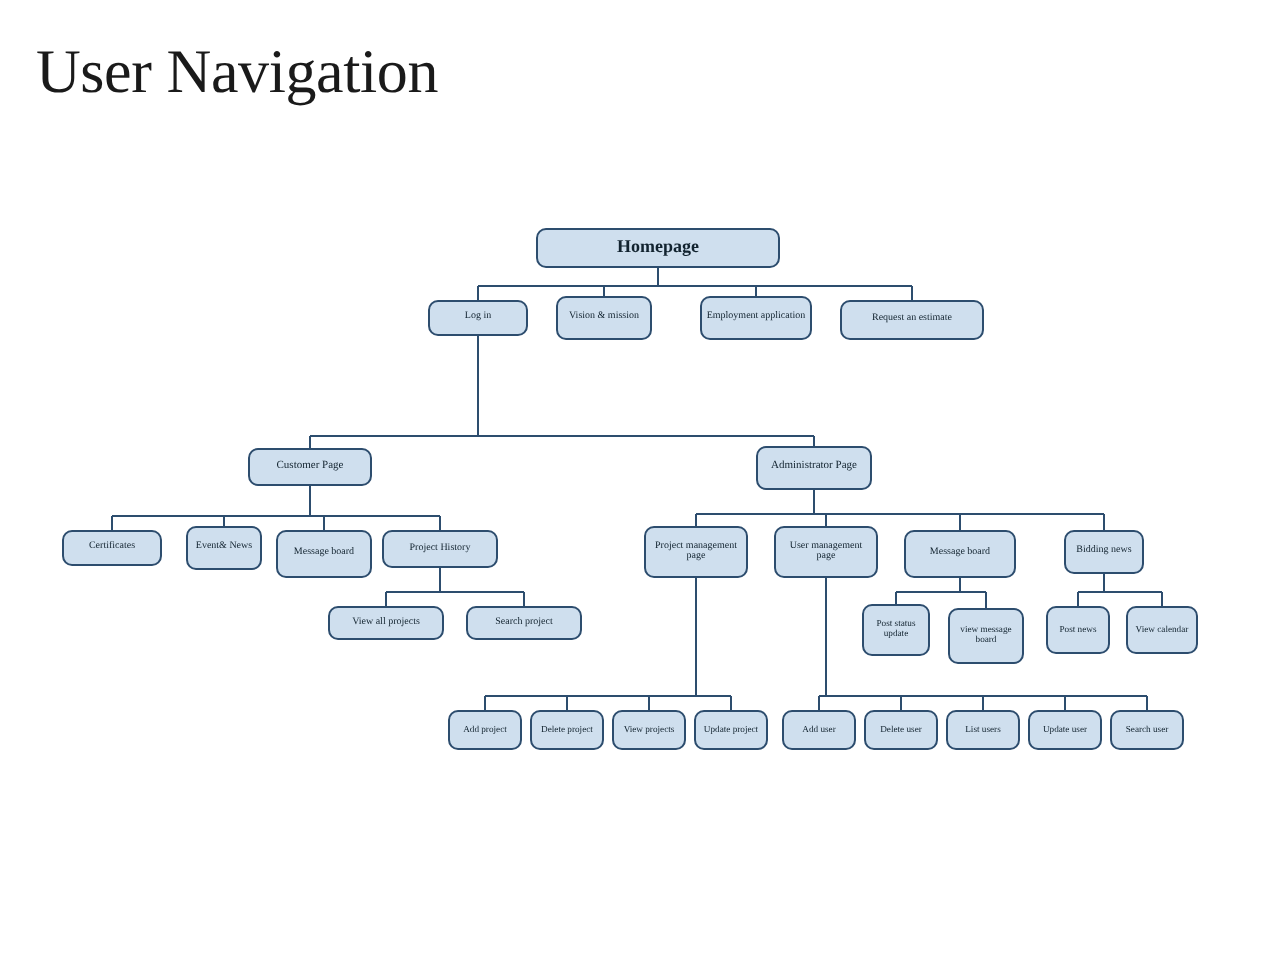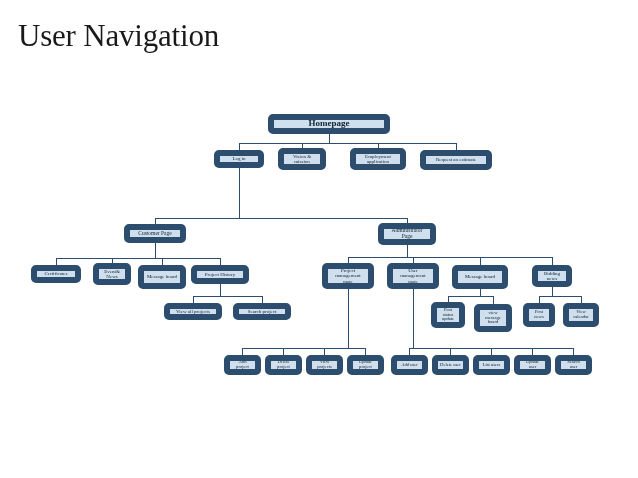--- a/index.html
+++ b/index.html
@@ -37,21 +37,21 @@
     left: 0;
     top: 0;
     width: 638px;
     height: 478px;
     pointer-events: none;
   }
   .node {
     position: absolute;
     box-sizing: border-box;
     background: #cfdfee;
-    border: 6px solid #a16207;
+    border: 1px solid #a16207;
     border-radius: 5px;
     display: flex;
     align-items: center;
     justify-content: center;
     text-align: center;
     color: #12232f;
     line-height: 1.08;
     padding: 1px 2px;
     overflow: hidden;
     box-shadow: 0 0 0 0 rgba(0,0,0,0);

